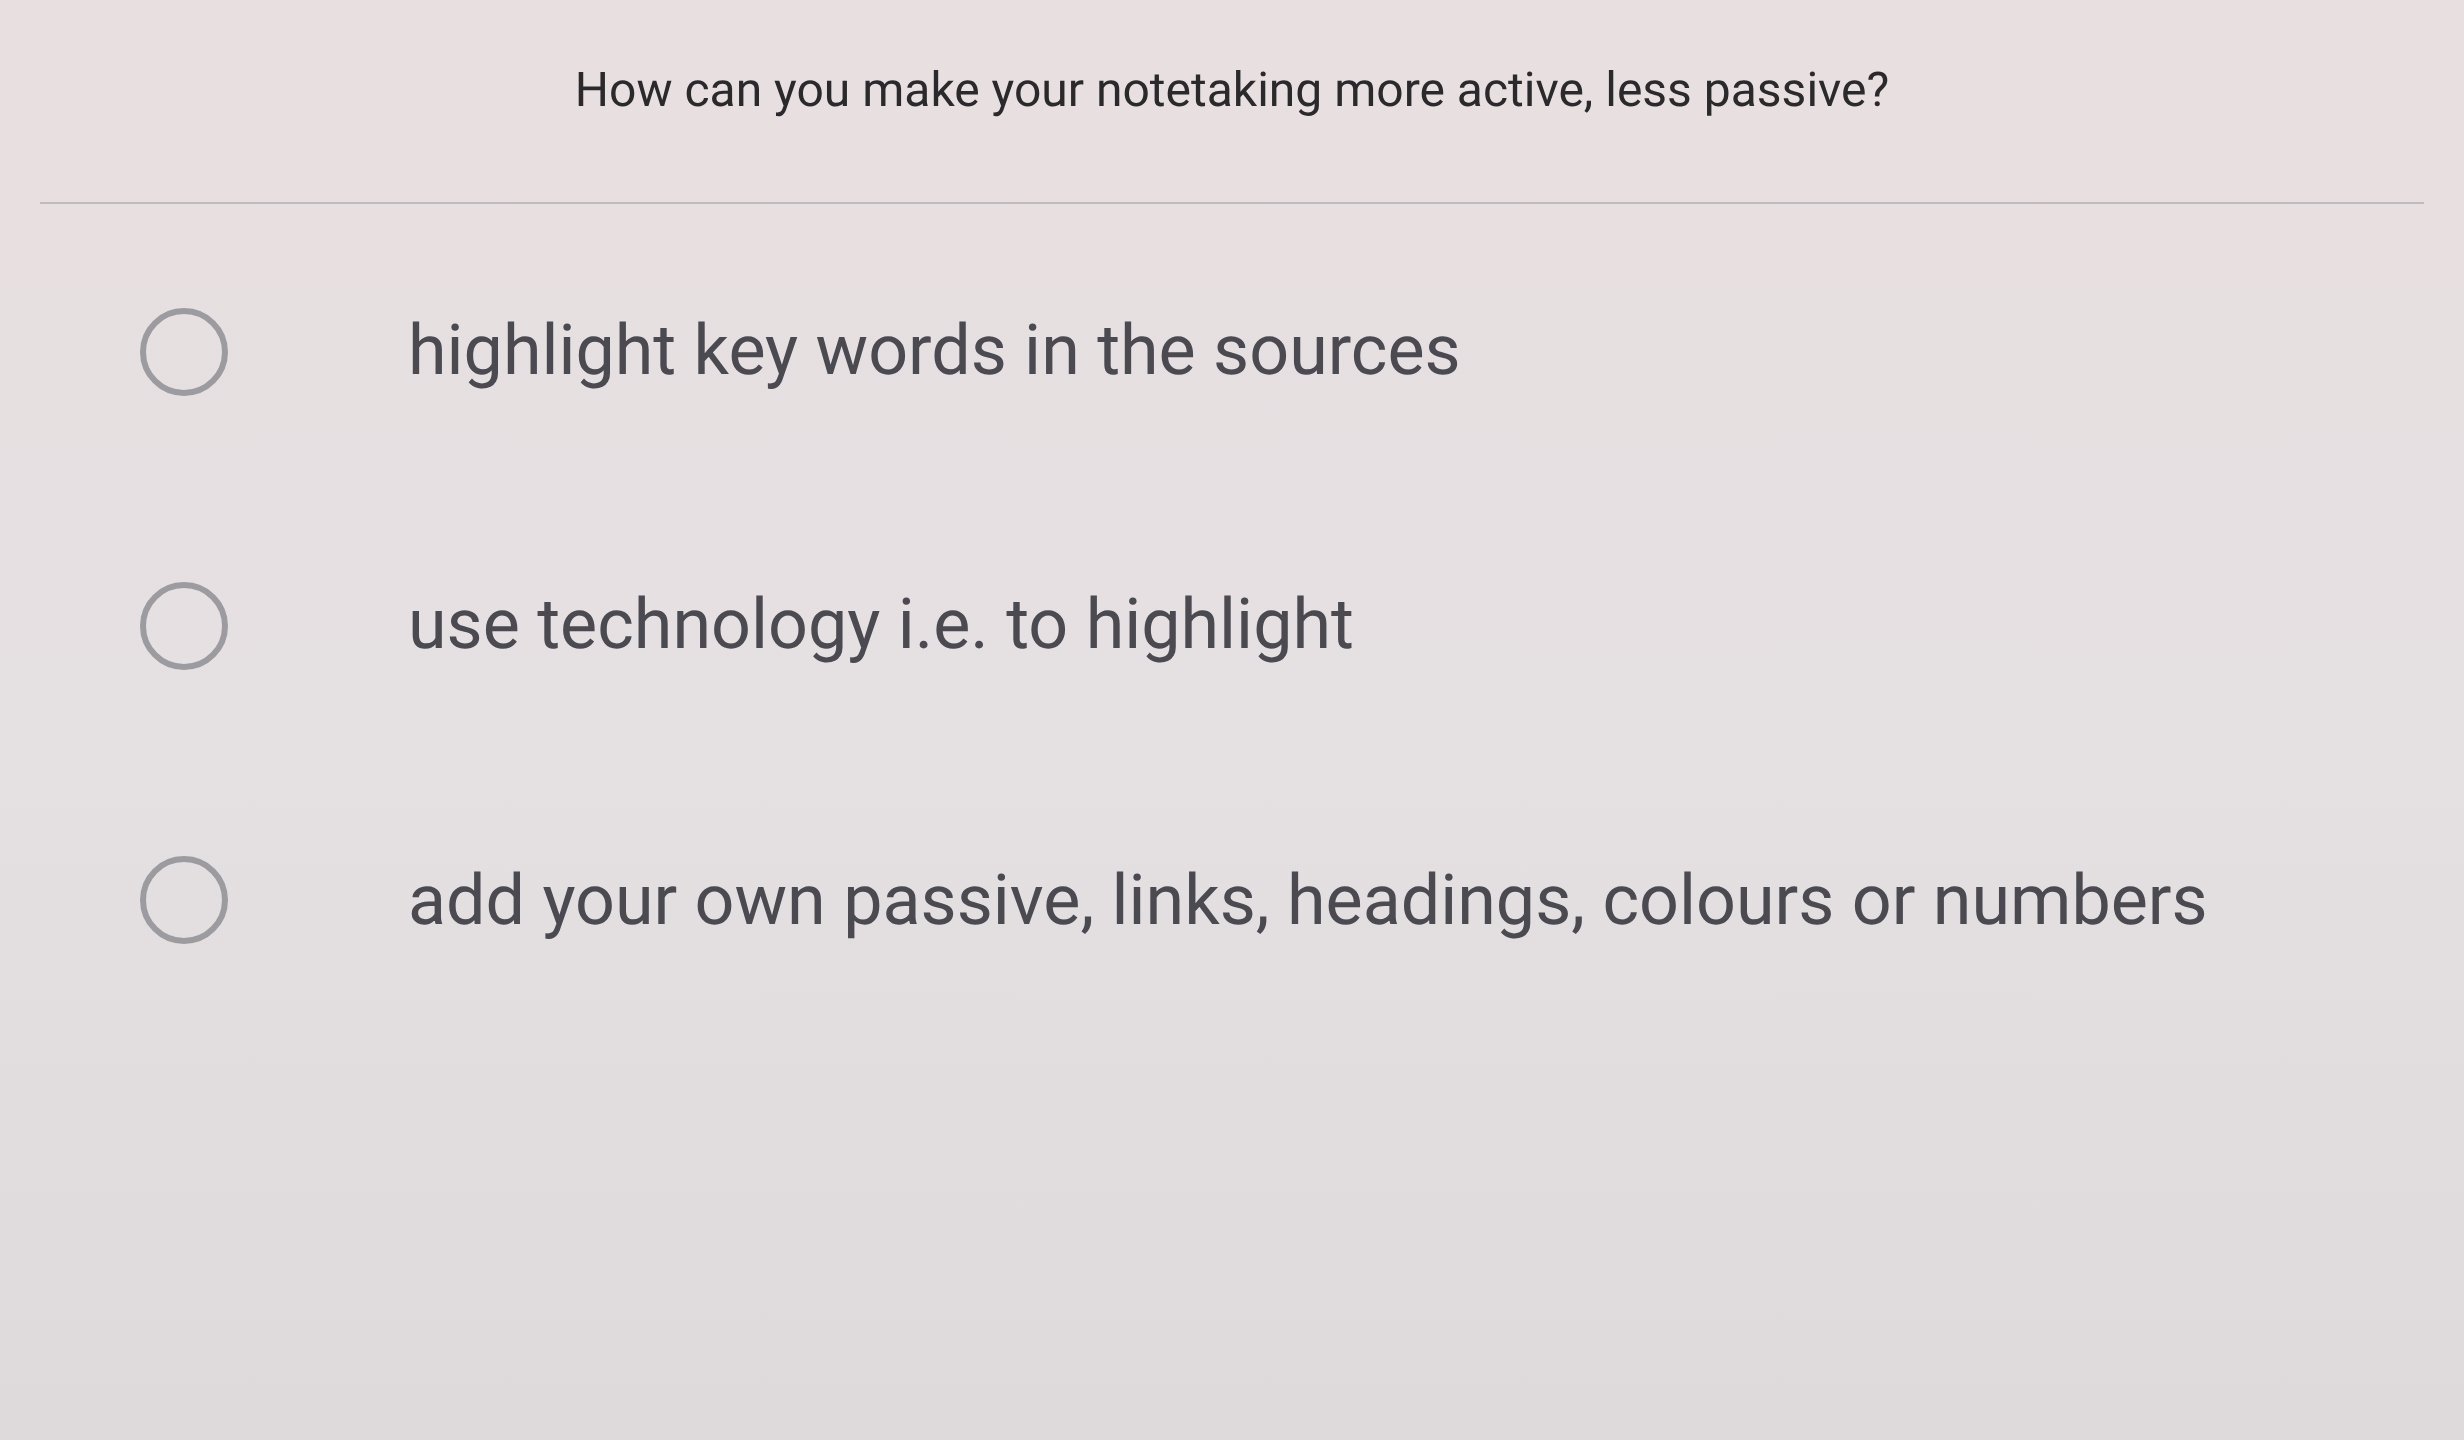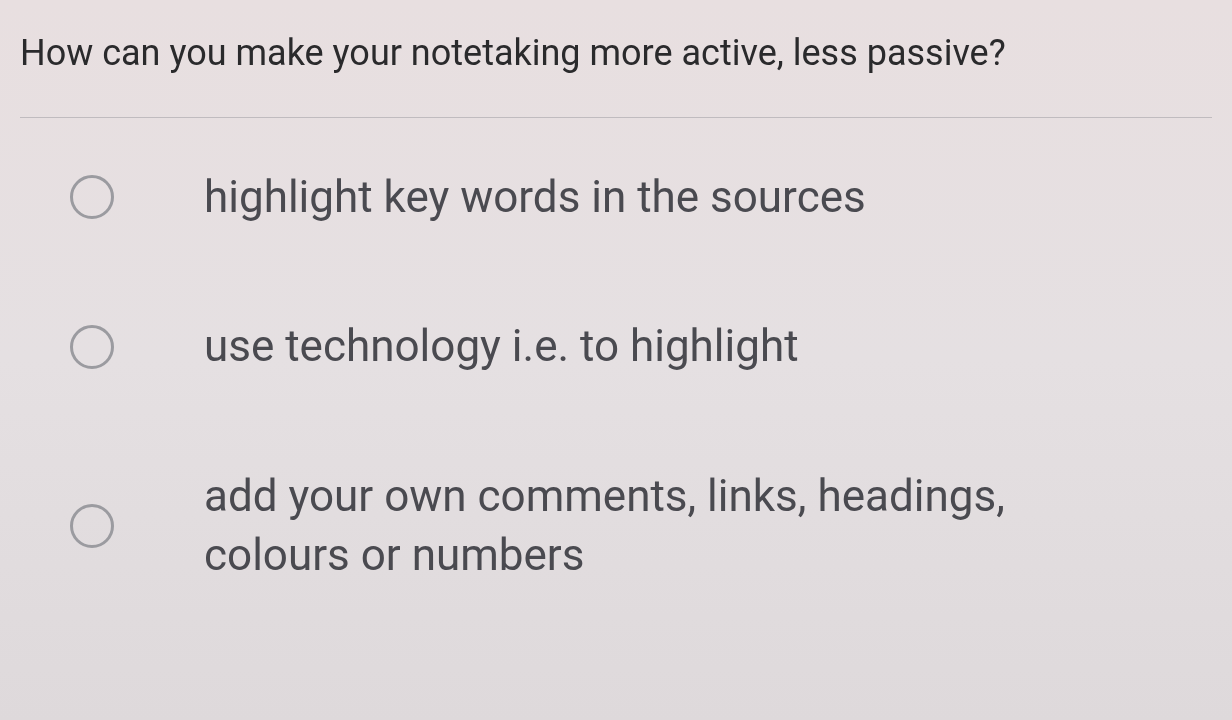--- a/index.html
+++ b/index.html
@@ -14,25 +14,26 @@
       font-family: -apple-system, BlinkMacSystemFont, "Segoe UI", Roboto, Helvetica, Arial, sans-serif;
       padding: 0;
       overflow: hidden;
     }
     .container {
       width: 100%;
       height: 100%;
       padding: 30px 20px 0 20px;
     }
     .question {
-      font-size: 36px;
+      font-size: 24px;
       color: #2a2a2c;
       font-weight: 400;
       padding: 0 0 40px 0;
       line-height: 1.3;
+      text-align: center;
     }
     .divider {
       height: 1px;
       background: rgba(120, 120, 130, 0.35);
       margin: 0 0 50px 0;
     }
     .options {
       display: flex;
       flex-direction: column;
       gap: 90px;
@@ -46,21 +47,21 @@
     .radio {
       flex-shrink: 0;
       width: 44px;
       height: 44px;
       border-radius: 50%;
       border: 3px solid #9b9ba0;
       background: transparent;
       cursor: pointer;
     }
     .option-text {
-      font-size: 44px;
+      font-size: 35px;
       color: #4a4a50;
       font-weight: 400;
       line-height: 1.35;
       max-width: 920px;
     }
   </style>
 </head>
 <body>
 
 <div class="container">
@@ -70,16 +71,16 @@
     <div class="option">
       <div class="radio"></div>
       <div class="option-text">highlight key words in the sources</div>
     </div>
     <div class="option">
       <div class="radio"></div>
       <div class="option-text">use technology i.e. to highlight</div>
     </div>
     <div class="option">
       <div class="radio"></div>
-      <div class="option-text">add your own comments, links, headings, colours or numbers</div>
+      <div class="option-text">add your own passive, links, headings, colours or numbers</div>
     </div>
   </div>
 </div>
 
 </body></html>

